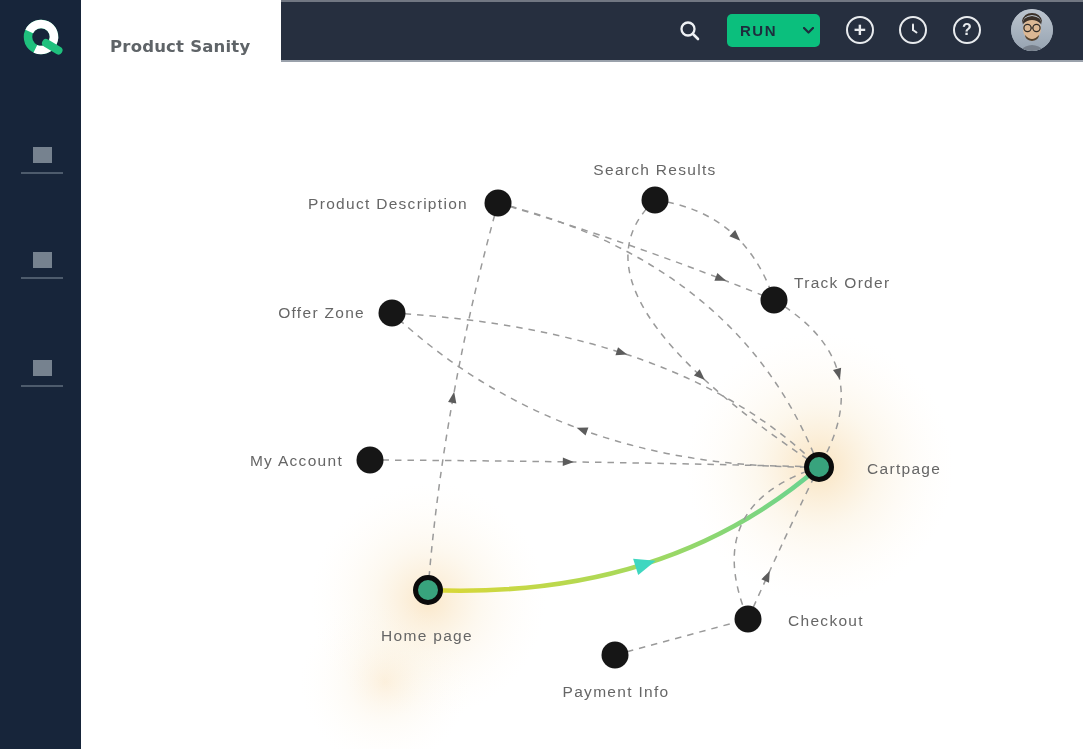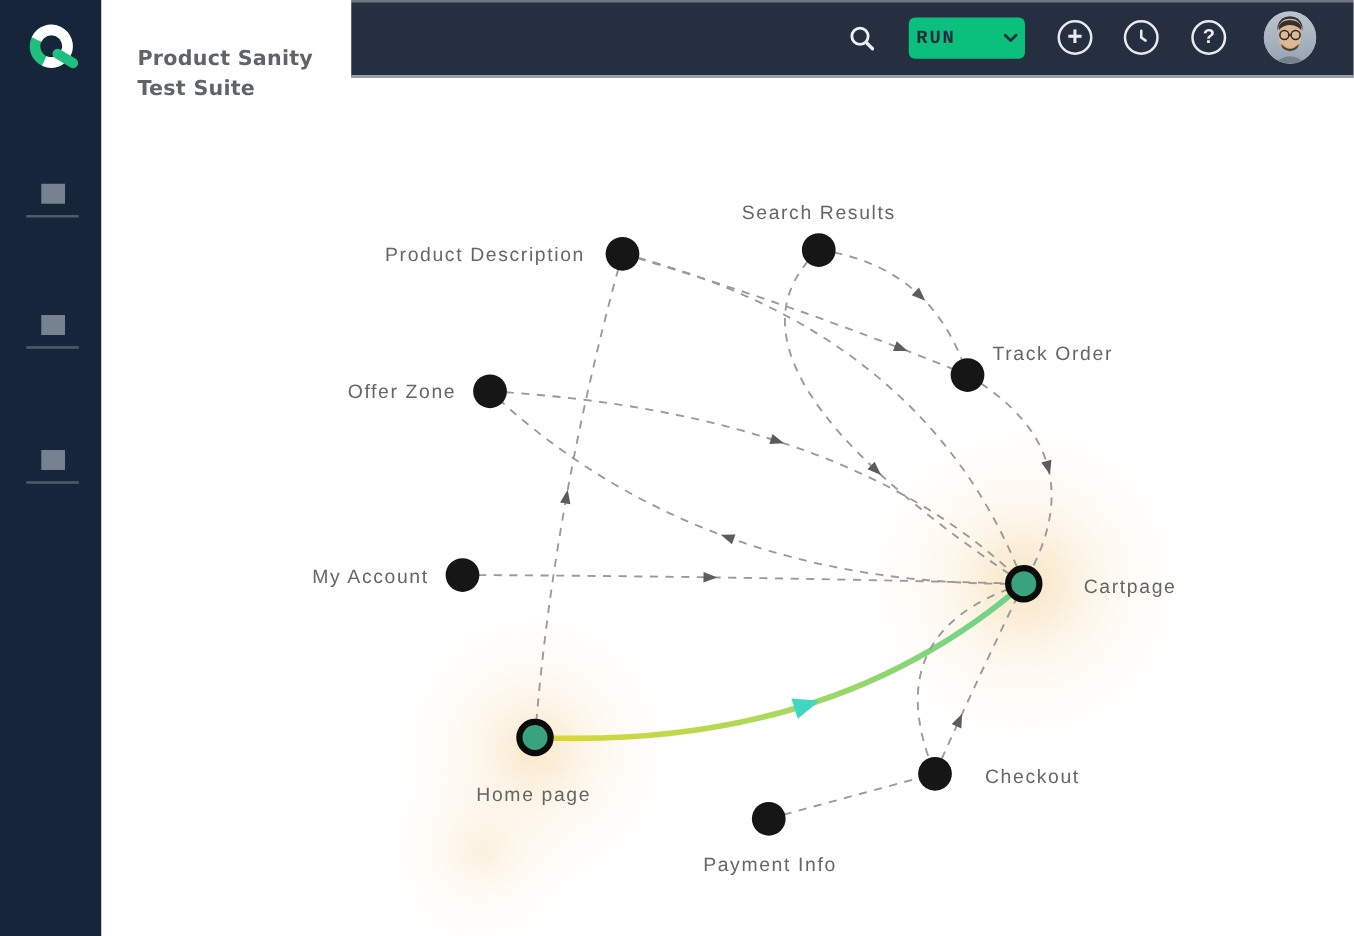--- a/index.html
+++ b/index.html
@@ -20,23 +20,23 @@
   .topbar{
     position:absolute;left:281px;top:0;width:802px;height:60px;
     background:#262f3f;border-bottom:2px solid #9aa1ab;
     box-shadow:inset 0 2px 0 rgba(255,255,255,.35);
     z-index:4;
   }
   .search-btn{position:absolute;left:397px;top:19px;width:24px;height:24px;cursor:pointer;}
   .run-btn{
     position:absolute;left:446px;top:14px;width:93px;height:33px;
     background:#0bbf7d;border:none;border-radius:5px;
-    display:flex;align-items:center;justify-content:space-between;gap:6px;
+    display:flex;align-items:center;justify-content:flex-end;gap:26px;
     color:#1e2c3d;font-weight:bold;font-size:15px;letter-spacing:1.5px;
-    font-family:Liberation Mono, monospace;cursor:pointer;
+    font-family:Liberation Sans, sans-serif;cursor:pointer;
   }
   .circle-icon{
     position:absolute;top:16px;width:28px;height:28px;box-sizing:border-box;
     border:2px solid #e8ebee;border-radius:50%;
     display:flex;align-items:center;justify-content:center;
     color:#e8ebee;cursor:pointer;
   }
   .ci-plus{left:565px;font-size:21px;font-weight:bold;line-height:1;padding-bottom:2px;}
   .ci-clock{left:618px;}
   .ci-help{left:672px;font-size:16px;font-weight:bold;}
@@ -174,21 +174,20 @@
         <circle cx="16.5" cy="19" r="3.6" fill="none" stroke="#2e2a26" stroke-width="1.2"></circle>
         <circle cx="25.5" cy="19" r="3.6" fill="none" stroke="#2e2a26" stroke-width="1.2"></circle>
         <line x1="20.1" y1="19" x2="21.9" y2="19" stroke="#2e2a26" stroke-width="1.2"></line>
       </g>
     </svg>
   </span>
 </header>
 
 <div class="suite-title">
   <div>Product Sanity</div>
-  <div>Test Suite</div>
 </div>
 
 <aside class="sidebar">
   <span class="logo">
     <svg width="45" height="45" viewBox="0 0 45 45">
       <circle cx="22" cy="21" r="13" fill="none" stroke="#1fc07d" stroke-width="8.5"></circle>
       <circle cx="22" cy="21" r="13" fill="none" stroke="#ffffff" stroke-width="8.5" stroke-dasharray="61 21" transform="rotate(-155 22 21)"></circle>
       <line x1="27" y1="27" x2="39.5" y2="34.5" stroke="#1fc07d" stroke-width="8" stroke-linecap="round"></line>
     </svg>
   </span>

